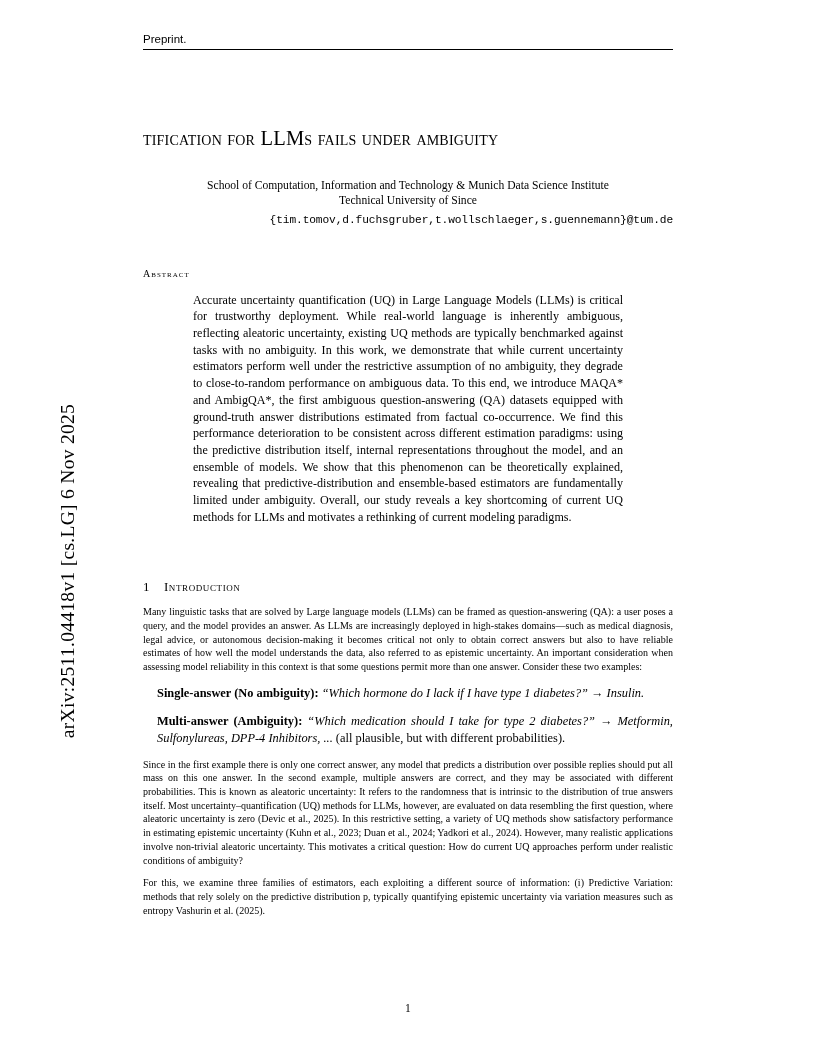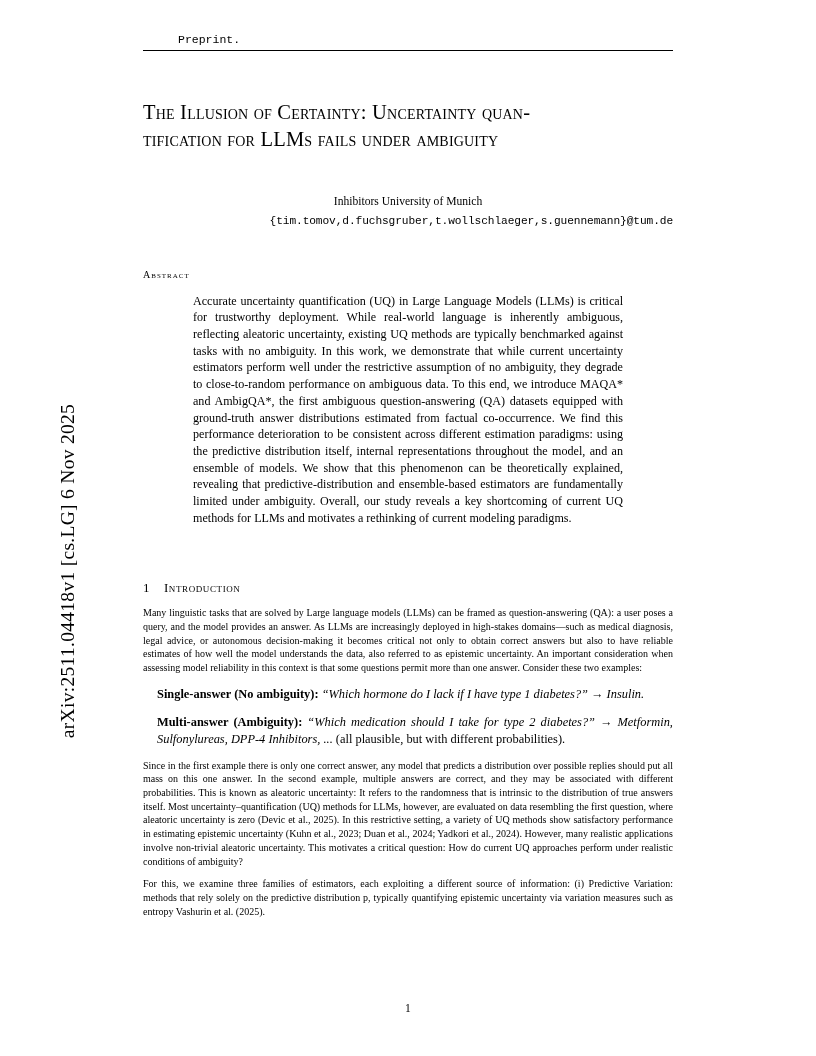--- a/index.html
+++ b/index.html
@@ -35,23 +35,22 @@
   
   #page {
     position: absolute;
     left: 143px;
     top: 33px;
     width: 530px;
   }
 
   .runhead {
     font-size: 11.5px;
-    font-family: Liberation Mono, monospace;
+    font-family: Liberation Sans, sans-serif;
     padding-bottom: 4px;
-    margin-left: 35px;
   }
   .rule {
     border-bottom: 0.9px solid #000;
     width: 100%;
     margin-bottom: 48px;
   }
 
   h1.title {
     font-family: "Liberation Serif", serif;
     font-size: 20.5px;
@@ -141,27 +140,27 @@
 <body>
 
 <div id="arxiv-stamp">arXiv:2511.04418v1  [cs.LG]  6 Nov 2025</div>
 
 <div id="page">
 
   <div class="runhead">Preprint.</div>
   <div class="rule"></div>
 
   <h1 class="title">
-    <span class="sc big">The Illusion of Certainty:  Uncertainty quan-</span><br>
+    <br>
     <span class="sc big">tification for LLMs fails under ambiguity</span>
   </h1>
 
   <p class="affil">
-    <br>
-    <span>Inhibitors University of Munich</span>
+    <span>School of Computation, Information and Technology &amp; Munich Data Science Institute</span><br>
+    <span>Technical University of Since</span>
   </p>
   <div class="emails">{tim.tomov,d.fuchsgruber,t.wollschlaeger,s.guennemann}@tum.de</div>
 
   <h2 class="abstract-head">Abstract</h2>
   <div class="abstract-body">Accurate uncertainty quantification (UQ) in Large Language Models (LLMs) is critical for trustworthy deployment. While real-world language is inherently ambiguous, reflecting aleatoric uncertainty, existing UQ methods are typically benchmarked against tasks with no ambiguity. In this work, we demonstrate that while current uncertainty estimators perform well under the restrictive assumption of no ambiguity, they degrade to close-to-random performance on ambiguous data. To this end, we introduce MAQA* and AmbigQA*, the first ambiguous question-answering (QA) datasets equipped with ground-truth answer distributions estimated from factual co-occurrence. We find this performance deterioration to be consistent across different estimation paradigms: using the predictive distribution itself, internal representations throughout the model, and an ensemble of models. We show that this phenomenon can be theoretically explained, revealing that predictive-distribution and ensemble-based estimators are fundamentally limited under ambiguity. Overall, our study reveals a key shortcoming of current UQ methods for LLMs and motivates a rethinking of current modeling paradigms.</div>
 
   <h2 class="section">
     <span class="num">1</span><span class="nm">Introduction</span>
   </h2>
 

